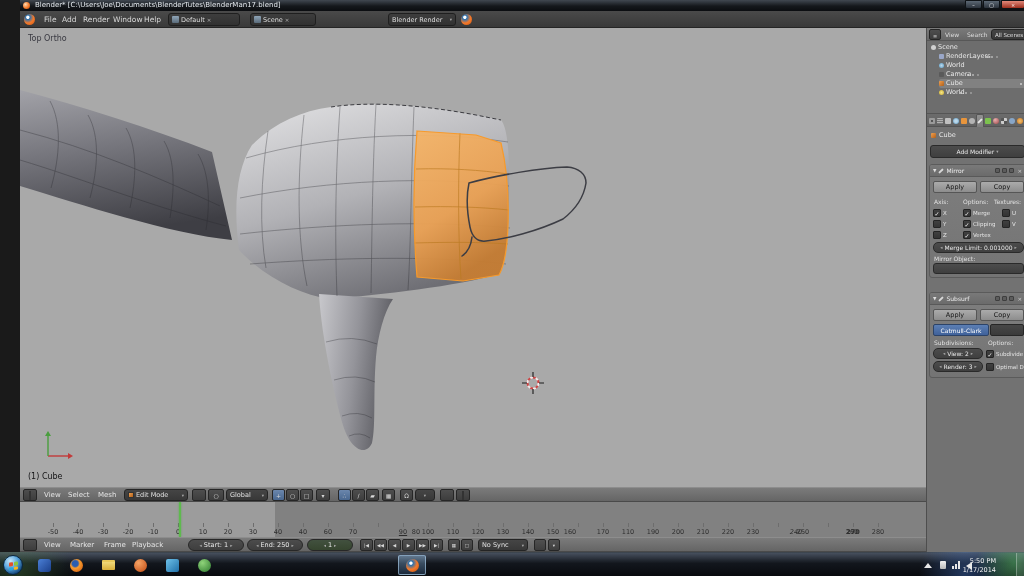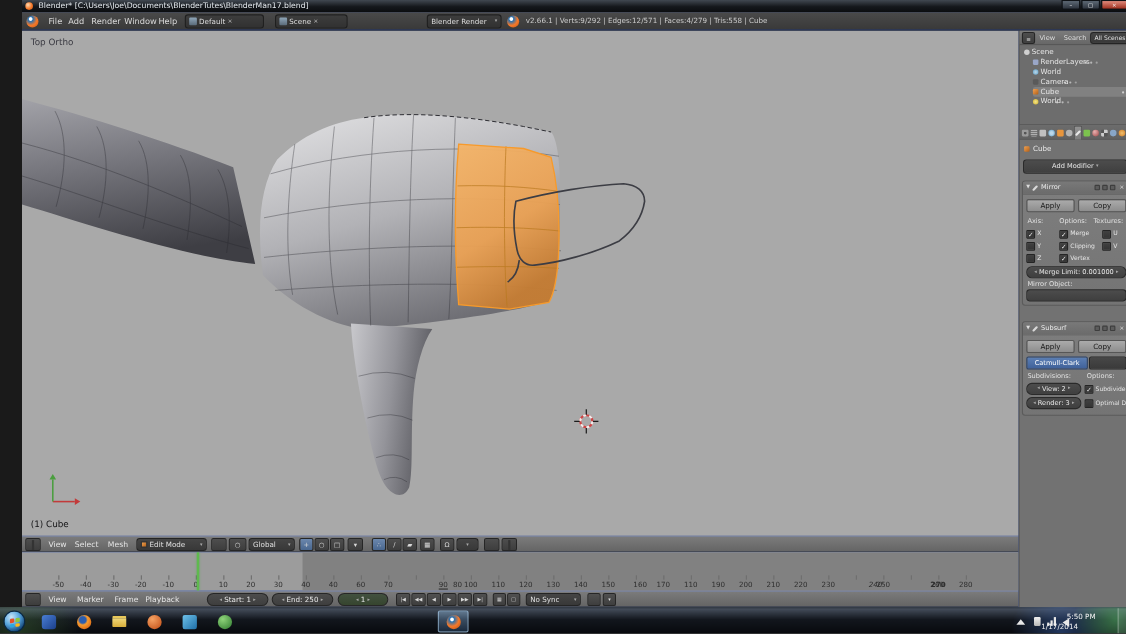--- a/index.html
+++ b/index.html
@@ -161,21 +161,20 @@
       <div class="dd" style="left:230px;width:66px;">
         <span class="mini-ic"></span>
         <span>Scene</span>
         <span class="xmini">×</span>
       </div>
       <div class="dd" style="left:368px;width:68px;">
         <span>Blender Render</span>
         <span class="caret">▾</span>
       </div>
       <div id="blender-logo2" style="left:441px;"></div>
-      <div id="stats-text">v2.66.1 | Verts:9/292 | Edges:12/571 | Faces:4/279 | Tris:558 | Cube</div>
     </div>
 
     <div id="viewport">
       <svg width="906" height="459" viewBox="0 0 906 459">
         <defs>
           <linearGradient id="gArm" x1="0%" y1="0%" x2="20%" y2="100%">
             <stop offset="0%" stop-color="#a2a2a8"></stop>
               <stop offset="45%" stop-color="#75757c"></stop>
               <stop offset="100%" stop-color="#3e3e44"></stop>
           </linearGradient>
@@ -317,21 +316,21 @@
           <span class="rlabel" style="left: 433px;">110</span>
           <i class="rtick" style="left: 433px;"></i>
           <span class="rlabel" style="left: 458px;">120</span>
           <i class="rtick" style="left: 458px;"></i>
           <span class="rlabel" style="left: 483px;">130</span>
           <i class="rtick" style="left: 483px;"></i>
           <span class="rlabel" style="left: 508px;">140</span>
           <i class="rtick" style="left: 508px;"></i>
           <span class="rlabel" style="left: 533px;">150</span>
           <i class="rtick" style="left: 533px;"></i>
-          <span class="rlabel" style="left: 562px;">160</span>
+          <span class="rlabel" style="left: 550px;">160</span>
           <i class="rtick" style="left: 558px;"></i>
           <span class="rlabel" style="left: 583px;">170</span>
           <i class="rtick" style="left: 583px;"></i>
           <span class="rlabel" style="left: 608px;">110</span>
           <i class="rtick" style="left: 608px;"></i>
           <span class="rlabel" style="left: 633px;">190</span>
           <i class="rtick" style="left: 633px;"></i>
           <span class="rlabel" style="left: 658px;">200</span>
           <i class="rtick" style="left: 658px;"></i>
           <span class="rlabel" style="left: 683px;">210</span>
@@ -612,16 +611,16 @@
 
     <div class="tray-ic" style="left:924px;width:0;height:0;border-left:4px solid transparent;border-right:4px solid transparent;border-bottom:5px solid #e8e8e8;top:10px;"></div>
     <div class="tray-ic" style="left:940px;background:linear-gradient(#f0f0f0,#b8b8b8);border-radius:1px;width:6px;"></div>
     <div class="tray-ic" style="left:952px;">
       <i style="position:absolute;left:0;bottom:0;width:2px;height:3px;background:#e8e8e8;"></i>
       <i style="position:absolute;left:3px;bottom:0;width:2px;height:5px;background:#e8e8e8;"></i>
       <i style="position:absolute;left:6px;bottom:0;width:2px;height:8px;background:#e8e8e8;"></i>
     </div>
     <div class="tray-ic" style="left:966px;width:0;height:0;border-top:4px solid transparent;border-bottom:4px solid transparent;border-right:6px solid #e8e8e8;top:9px;"></div>
     <div class="tray-label" style="right:28px;top:4px;">5:50 PM</div>
-    <div class="tray-label" style="right:44px;top:13px;">1/17/2014</div>
+    <div class="tray-label" style="right:28px;top:13px;">1/17/2014</div>
     <div id="show-desktop"></div>
   </div>
 </div>
 
 </body></html>

